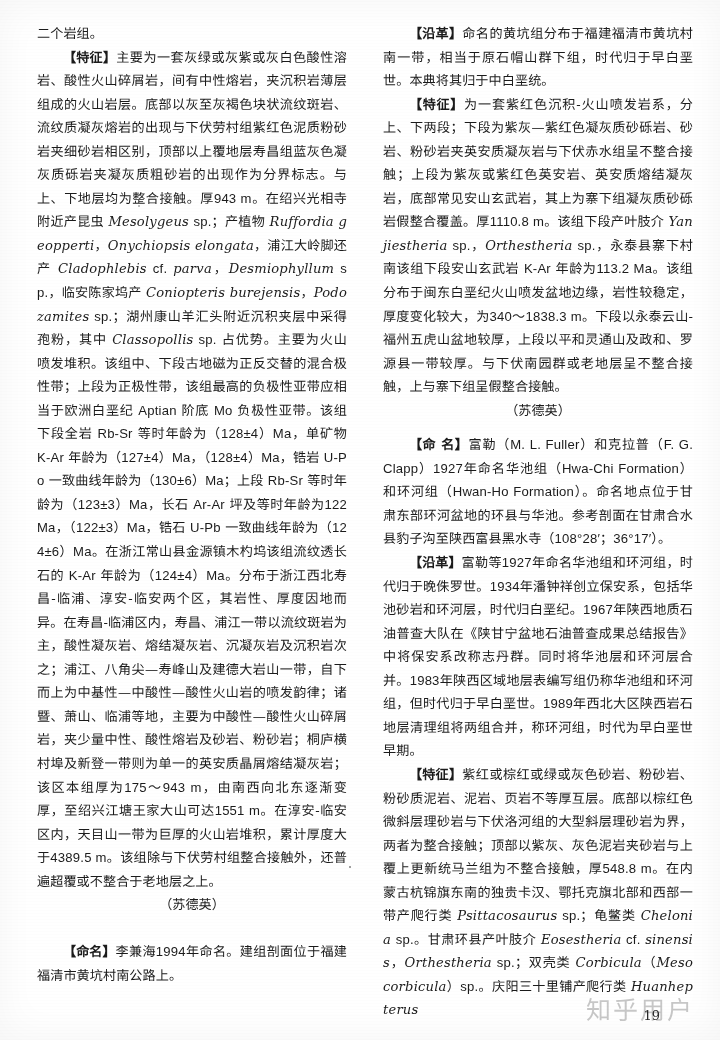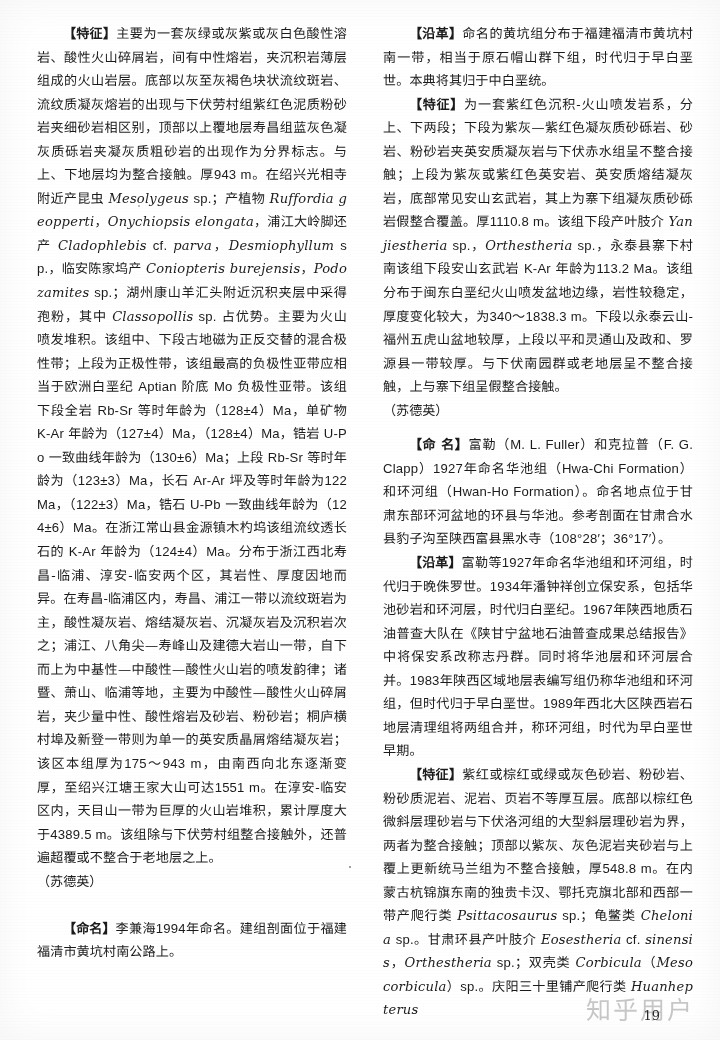--- a/index.html
+++ b/index.html
@@ -95,21 +95,21 @@
   .fm-heading .fm-sym { margin-left: 16px; font-family: "DejaVu Serif","Liberation Serif",serif; }
   .fm-heading sub { font-size: 9.5px; vertical-align: baseline; position: relative; top: 3px; }
 
   .gap-before-heading { height: 23.55px; }
   .gap-small { height: 11px; }
 
   
   .attrib {
     font-size: 13.1px;
     line-height: 23.55px;
-    text-align: left;
+    text-align: center;
     margin: 0;
     font-family: "DejaVu Serif", "Liberation Serif", serif;
   }
 
   
   .watermark {
     position: absolute;
     right: 26px;
     bottom: 14px;
     font-family: Liberation Serif, serif;
@@ -140,20 +140,21 @@
 </style>
 </head>
 <body>
 
 <div class="page">
 
   <div class="columns">
 
     <div class="col col-left">
 
+      <p class="para"><span>二个岩组。</span></p>
 
       <p class="para indent"><span class="tag">【特征】</span><span>主要为一套灰绿或灰紫或灰白色酸性溶岩、酸性火山碎屑岩，间有中性熔岩，夹沉积岩薄层组成的火山岩层。底部以灰至灰褐色块状流纹斑岩、流纹质凝灰熔岩的出现与下伏劳村组紫红色泥质粉砂岩夹细砂岩相区别，顶部以上覆地层寿昌组蓝灰色凝灰质砾岩夹凝灰质粗砂岩的出现作为分界标志。与上、下地层均为整合接触。厚<span class="rom">943 m</span>。在绍兴光相寺附近产昆虫 <span class="lat">Mesolygeus</span> <span class="rom">sp.</span>；产植物 <span class="lat">Ruffordia geopperti</span>，<span class="lat">Onychiopsis elongata</span>，浦江大岭脚还产 <span class="lat">Cladophlebis</span> <span class="rom">cf.</span> <span class="lat">parva</span>，<span class="lat">Desmiophyllum</span> <span class="rom">sp.</span>，临安陈家坞产 <span class="lat">Coniopteris burejensis</span>，<span class="lat">Podozamites</span> <span class="rom">sp.</span>；湖州康山羊汇头附近沉积夹层中采得孢粉，其中 <span class="lat">Classopollis</span> <span class="rom">sp.</span> 占优势。主要为火山喷发堆积。该组中、下段古地磁为正反交替的混合极性带；上段为正极性带，该组最高的负极性亚带应相当于欧洲白垩纪 <span class="rom">Aptian</span> 阶底 <span class="rom">Mo</span> 负极性亚带。该组下段全岩 <span class="rom">Rb-Sr</span> 等时年龄为（<span class="rom">128±4</span>）<span class="rom">Ma</span>，单矿物 <span class="rom">K-Ar</span> 年龄为（<span class="rom">127±4</span>）<span class="rom">Ma</span>，（<span class="rom">128±4</span>）<span class="rom">Ma</span>，锆岩 <span class="rom">U-Po</span> 一致曲线年龄为（<span class="rom">130±6</span>）<span class="rom">Ma</span>；上段 <span class="rom">Rb-Sr</span> 等时年龄为（<span class="rom">123±3</span>）<span class="rom">Ma</span>，长石 <span class="rom">Ar-Ar</span> 坪及等时年龄为<span class="rom">122 Ma</span>，（<span class="rom">122±3</span>）<span class="rom">Ma</span>，锆石 <span class="rom">U-Pb</span> 一致曲线年龄为（<span class="rom">124±6</span>）<span class="rom">Ma</span>。在浙江常山县金源镇木杓坞该组流纹透长石的 <span class="rom">K-Ar</span> 年龄为（<span class="rom">124±4</span>）<span class="rom">Ma</span>。分布于浙江西北寿昌-临浦、淳安-临安两个区，其岩性、厚度因地而异。在寿昌-临浦区内，寿昌、浦江一带以流纹斑岩为主，酸性凝灰岩、熔结凝灰岩、沉凝灰岩及沉积岩次之；浦江、八角尖—寿峰山及建德大岩山一带，自下而上为中基性—中酸性—酸性火山岩的喷发韵律；诸暨、萧山、临浦等地，主要为中酸性—酸性火山碎屑岩，夹少量中性、酸性熔岩及砂岩、粉砂岩；桐庐横村埠及新登一带则为单一的英安质晶屑熔结凝灰岩；该区本组厚为<span class="rom">175～943 m</span>，由南西向北东逐渐变厚，至绍兴江塘王家大山可达<span class="rom">1551 m</span>。在淳安-临安区内，天目山一带为巨厚的火山岩堆积，累计厚度大于<span class="rom">4389.5 m</span>。该组除与下伏劳村组整合接触外，还普遍超覆或不整合于老地层之上。</span></p>
 
 
       <p class="attrib">（苏德英）</p>
 
       <div class="gap-before-heading"></div>
 
 
       <p class="para indent"><span class="tag">【命名】</span><span>李兼海<span class="rom">1994</span>年命名。建组剖面位于福建福清市黄坑村南公路上。</span></p>

